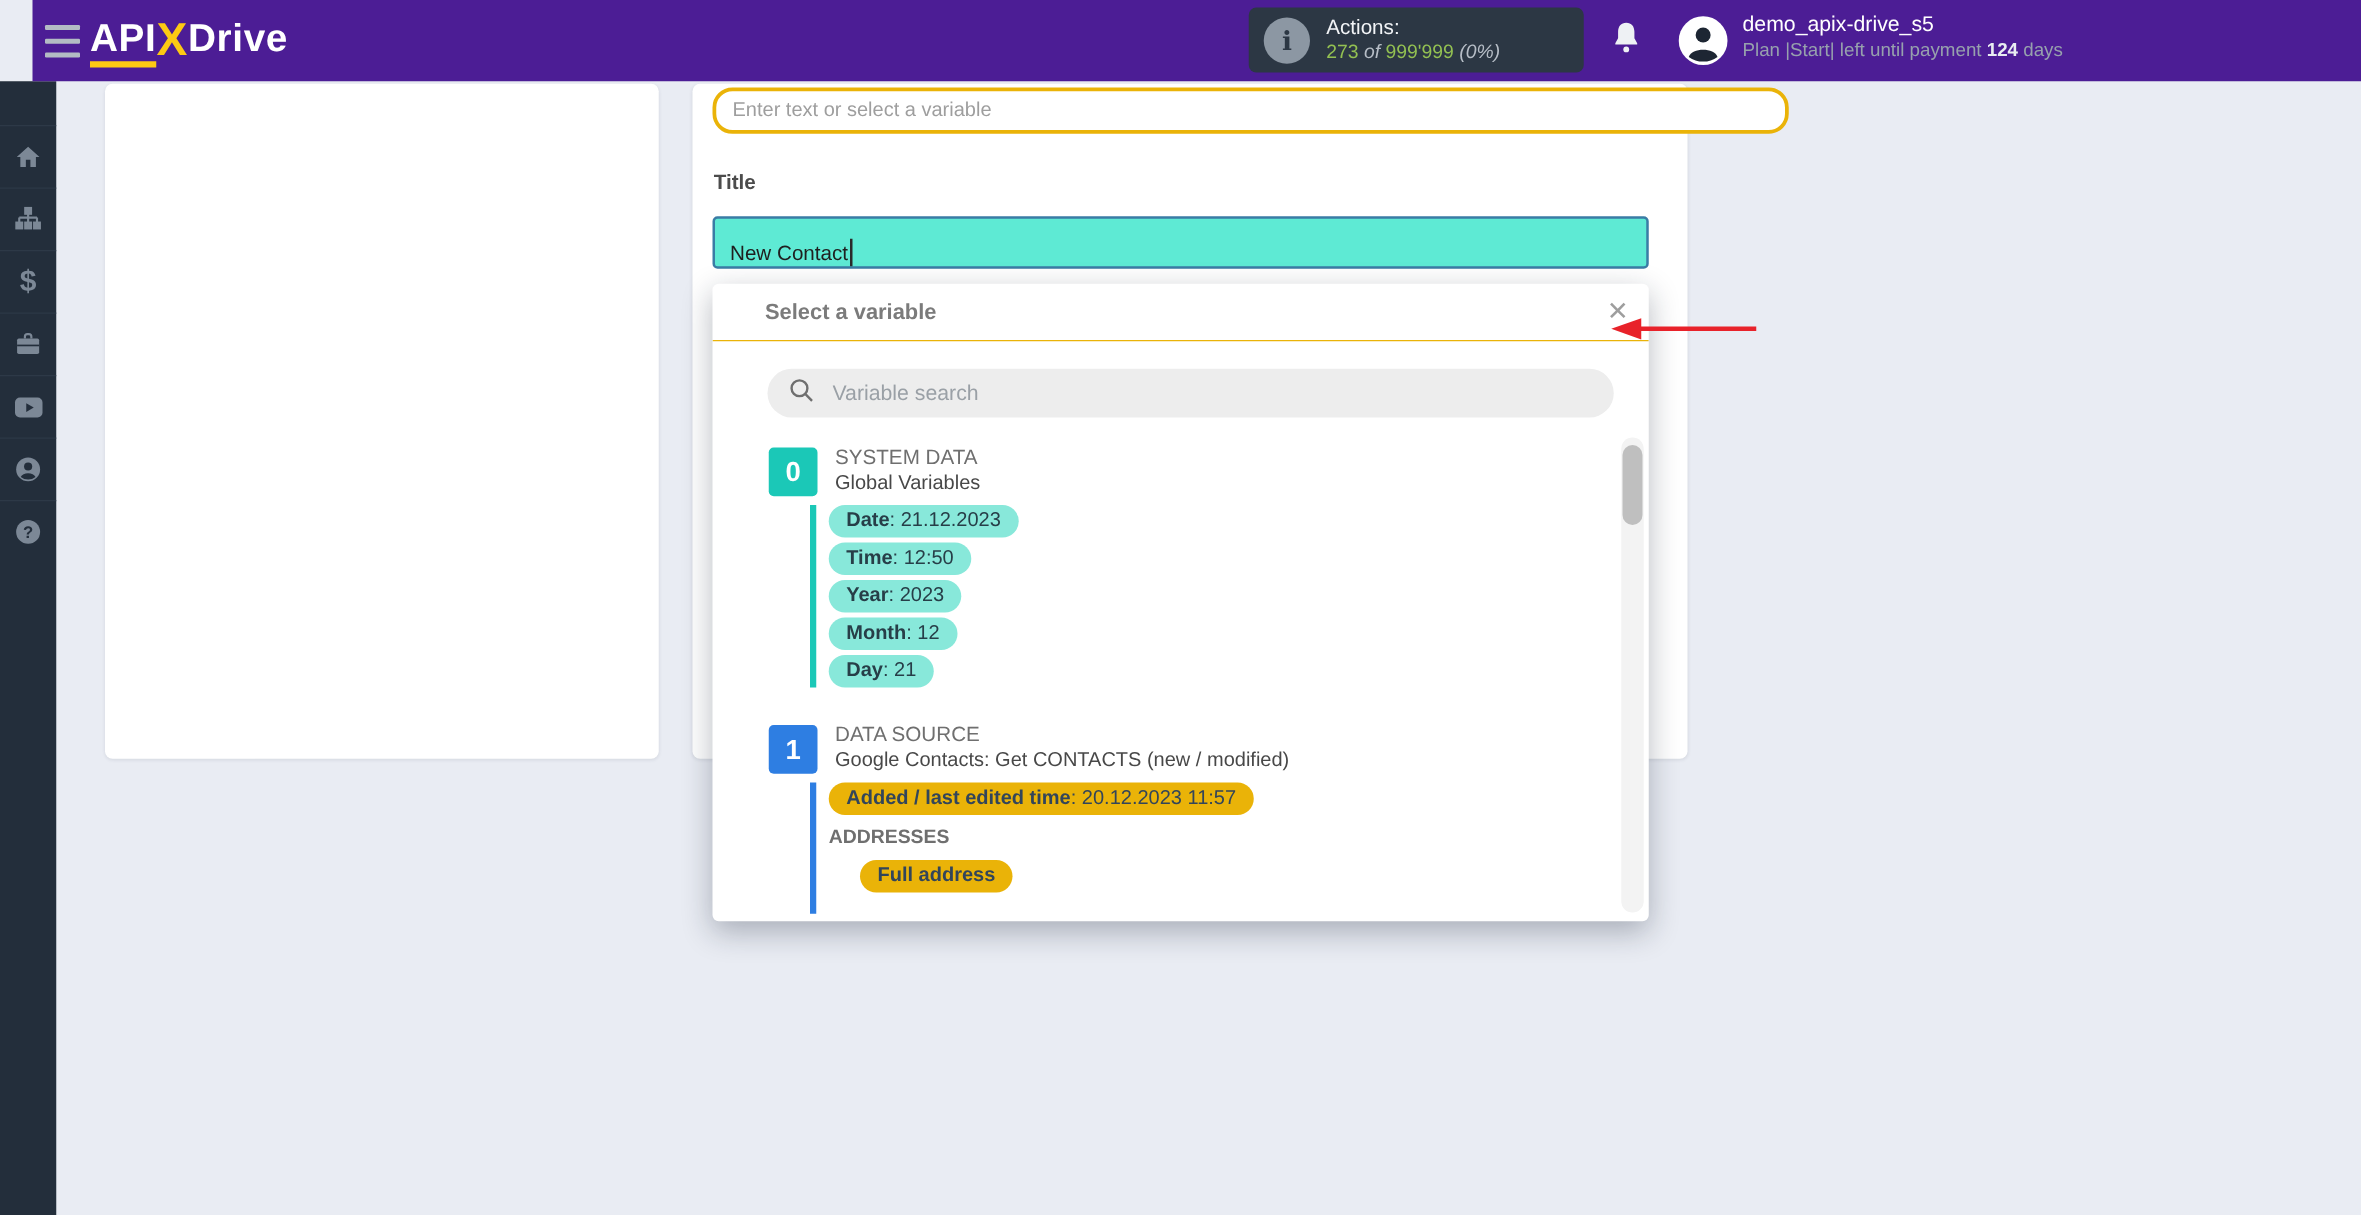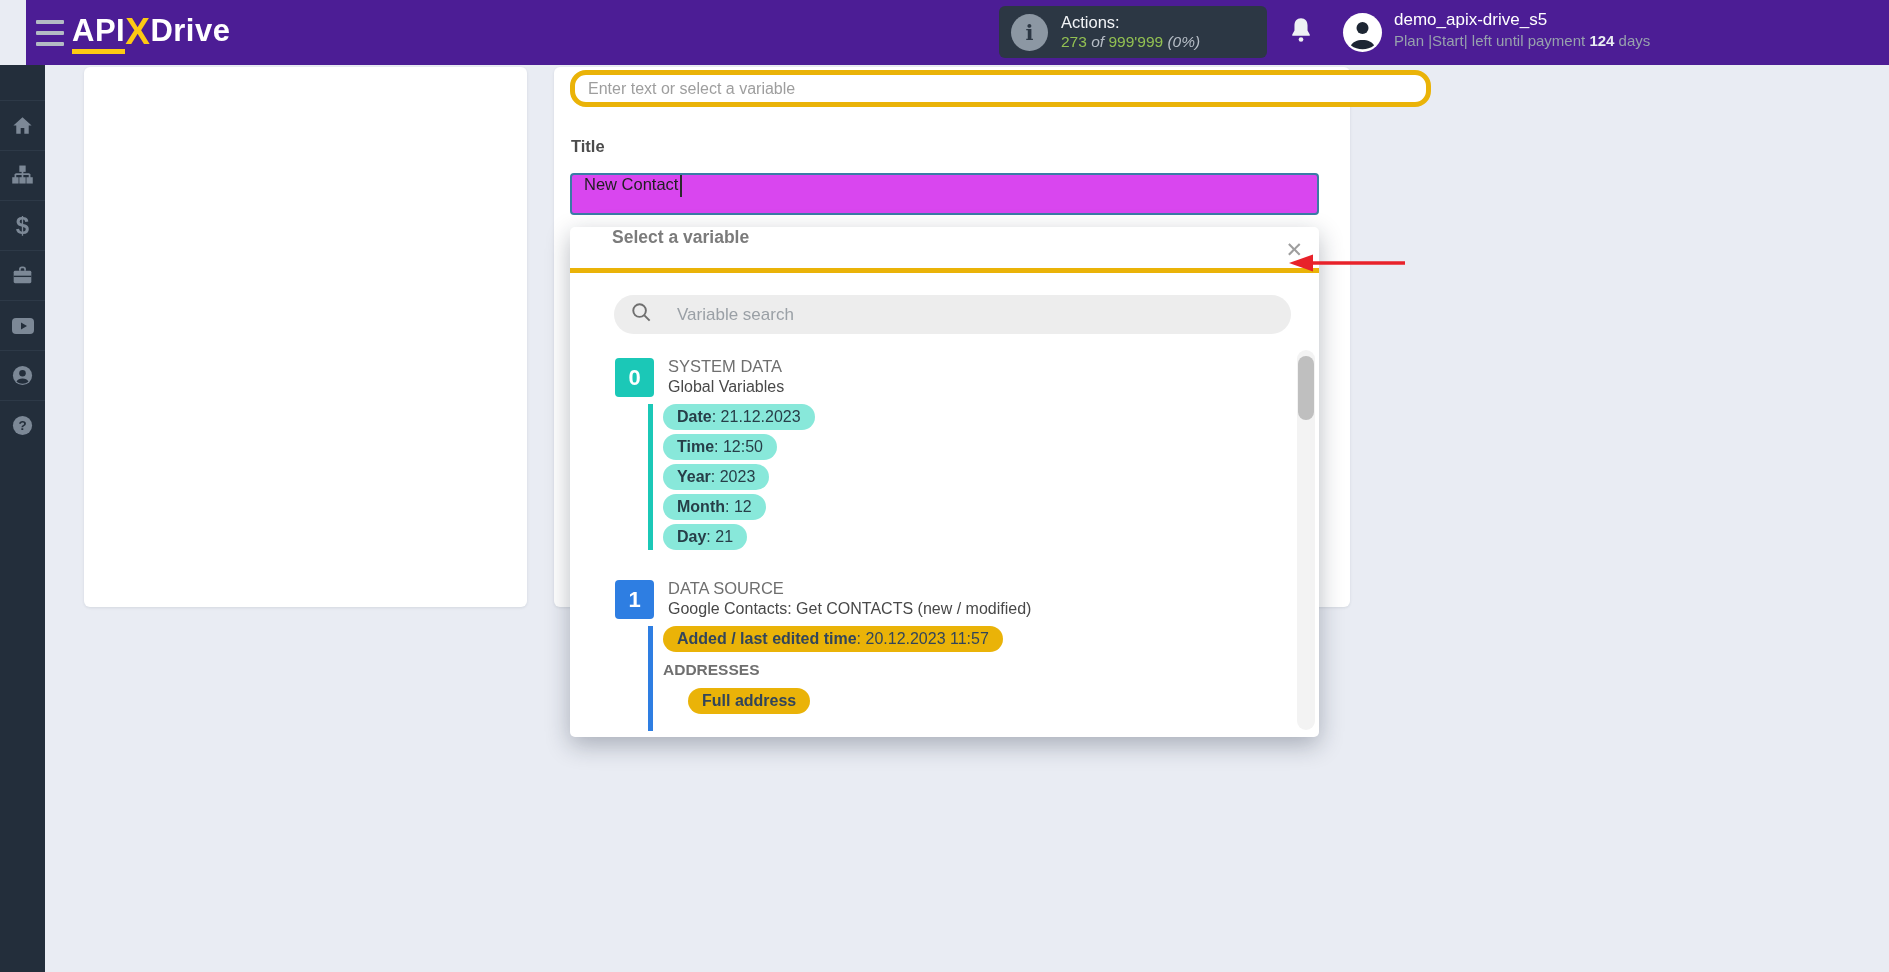--- a/index.html
+++ b/index.html
@@ -31,34 +31,34 @@
   .sidebar { position:absolute; left:0; top:65px; width:45px; height:907px; background:#232e3b; z-index:55; }
   .side-spacer { height:35px; }
   .side-item { height:50px; border-top:1px solid #2d3947; display:flex; align-items:center; justify-content:center; cursor:pointer; }
   .side-item svg { display:block; }
 
   
   .panel { position:absolute; background:#ffffff; border-radius:6px; box-shadow:0 1px 3px rgba(30,40,60,.10); }
   .panel-left  { left:84px;  top:67px; width:443px; height:540px; }
   .panel-right { left:554px; top:67px; width:796px; height:540px; }
 
-  .input-top { position:absolute; left:16px; top:3px; width:861px; height:37px; border:5px solid #eab308; border-radius:16px; padding:0 13px; font-size:16px; color:#3c3c3c; font-family:"Liberation Sans", sans-serif; outline:none; }
+  .input-top { position:absolute; left:16px; top:3px; width:861px; height:37px; border:3px solid #eab308; border-radius:16px; padding:0 13px; font-size:16px; color:#3c3c3c; font-family:"Liberation Sans", sans-serif; outline:none; }
   .input-top::placeholder { color:#9e9e9e; }
   .title-label { position:absolute; left:17px; top:70px; font-weight:bold; font-size:16.5px; color:#4c4c4c; }
-  .input-title { position:absolute; left:16px; top:106px; width:749px; height:42px; border:2px solid #3a7ca5; border-radius:4px; background:#d946ef; display:flex; align-items:flex-start; padding:0 12px; font-size:16.5px; color:#1f1f1f; }
+  .input-title { position:absolute; left:16px; top:106px; width:749px; height:42px; border:2px solid #3a7ca5; border-radius:4px; background:#5eead4; display:flex; align-items:flex-end; padding:0 12px; font-size:16.5px; color:#1f1f1f; }
   .caret { width:2px; height:22px; background:#2b2b2b; margin-left:2px; }
 
   .arrow-svg { position:absolute; left:723px; top:183px; z-index:45; }
 
   
   .popup { position:absolute; left:570px; top:227px; width:749px; height:510px; background:#ffffff; border-radius:5px; box-shadow:0 8px 24px rgba(20,30,50,.30); z-index:40; overflow:hidden; }
-  .popup-header { height:46px; border-bottom:5px solid #eab308; display:flex; padding-left:42px; position:relative; }
+  .popup-header { height:46px; border-bottom:1px solid #eab308; display:flex; align-items:center; padding-left:42px; position:relative; }
   .popup-title { font-weight:bold; font-size:17.5px; color:#7b7b7b; }
   .popup-close { position:absolute; right:16px; top:10px; background:none; border:none; font-size:21px; color:#9e9e9e; cursor:pointer; line-height:26px; }
-  .search-pill { position:absolute; left:44px; top:68px; width:677px; height:39px; background:#ededed; border-radius:20px; display:flex; align-items:center; padding-left:16px; gap:24px; }
+  .search-pill { position:absolute; left:44px; top:68px; width:677px; height:39px; background:#ededed; border-radius:20px; display:flex; align-items:center; padding-left:16px; gap:13px; }
   .search-pill input { border:none; background:transparent; outline:none; font-size:17px; color:#333; width:560px; font-family:"Liberation Sans", sans-serif; }
   .search-pill input::placeholder { color:#9aa0a6; }
   .sb-track { position:absolute; left:727px; top:123px; width:18px; height:380px; background:#f3f3f3; border-radius:9px; }
   .sb-thumb { position:absolute; left:1px; top:6px; width:16px; height:64px; background:#bfbfbf; border-radius:8px; cursor:grab; }
 
   .var-list { position:absolute; left:45px; top:131px; width:670px; }
   .group-head { display:flex; gap:14px; }
   .badge { width:39px; height:39px; border-radius:4px; color:#fff; font-weight:bold; font-size:22px; display:flex; align-items:center; justify-content:center; flex:0 0 auto; }
   .badge-teal { background:#1bc8b7; }
   .badge-blue { background:#2e7ee2; }

